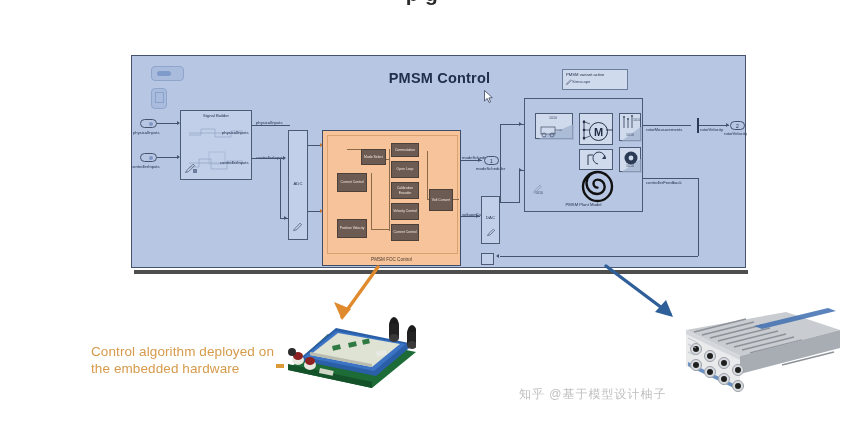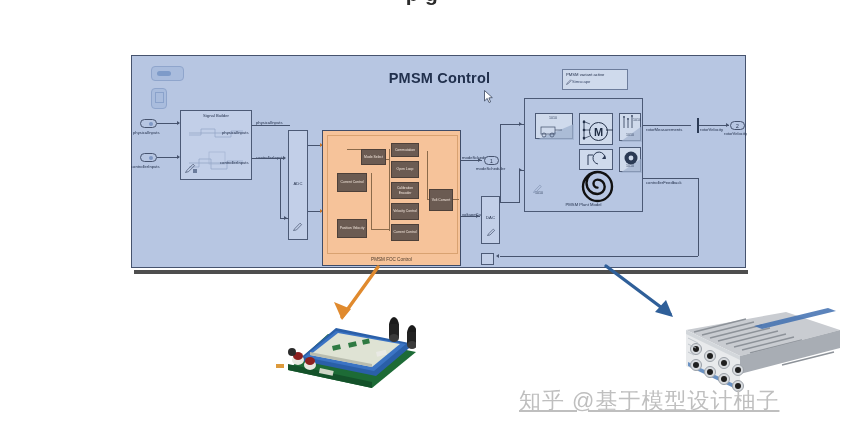--- a/index.html
+++ b/index.html
@@ -151,22 +151,22 @@
     letter-spacing:.1px;
   }
   .anno-orange{left:91px;top:343px;color:#d79a4a;width:200px;}
   .anno-blue{left:500px;top:341px;color:#2f5f99;width:200px;}
 
   
   .photo{position:absolute;}
 
   
   .wm{
-    position:absolute;left:519px;top:386px;font-size:22px;color:#bfbfbf;
-    letter-spacing:1px;white-space:nowrap;text-decoration:underline;
+    position:absolute;left:519px;top:386px;font-size:12px;color:#bfbfbf;
+    letter-spacing:1px;white-space:nowrap;
   }
 </style>
 </head>
 <body>
 
 <div id="stage">
 
   <div class="top-title">p       g</div>
 
   <div class="canvas">
@@ -422,20 +422,21 @@
   <svg class="bigarrow" style="left:320px;top:265px;width:70px;height:65px;" viewBox="0 0 70 65">
     <path d="M58 2 L22 52" stroke="#e08a2e" stroke-width="3.4" fill="none" stroke-linecap="round"></path>
     <path d="M22 55 L14 37 L31 44 Z" fill="#e08a2e"></path>
   </svg>
 
   <svg class="bigarrow" style="left:600px;top:262px;width:90px;height:70px;" viewBox="0 0 90 70">
     <path d="M6 4 L70 52" stroke="#2f5f99" stroke-width="3.4" fill="none" stroke-linecap="round"></path>
     <path d="M73 55 L55 50 L66 38 Z" fill="#2f5f99"></path>
   </svg>
 
+  <div class="anno anno-orange">Control algorithm deployed on the embedded hardware</div>
 
   <div class="photo" style="left:276px;top:308px;width:140px;height:82px;">
     <svg width="140" height="82" viewBox="0 0 140 82">
 
       <polygon points="12,62 96,80 140,44 52,26" fill="#1d6b36"></polygon>
       <polygon points="12,62 96,80 96,74 12,56" fill="#14522a"></polygon>
 
       <polygon points="22,52 100,68 138,36 60,20" fill="#2a5fa8"></polygon>
       <polygon points="28,49 98,63 130,36 60,23" fill="#3b74c4"></polygon>
 

